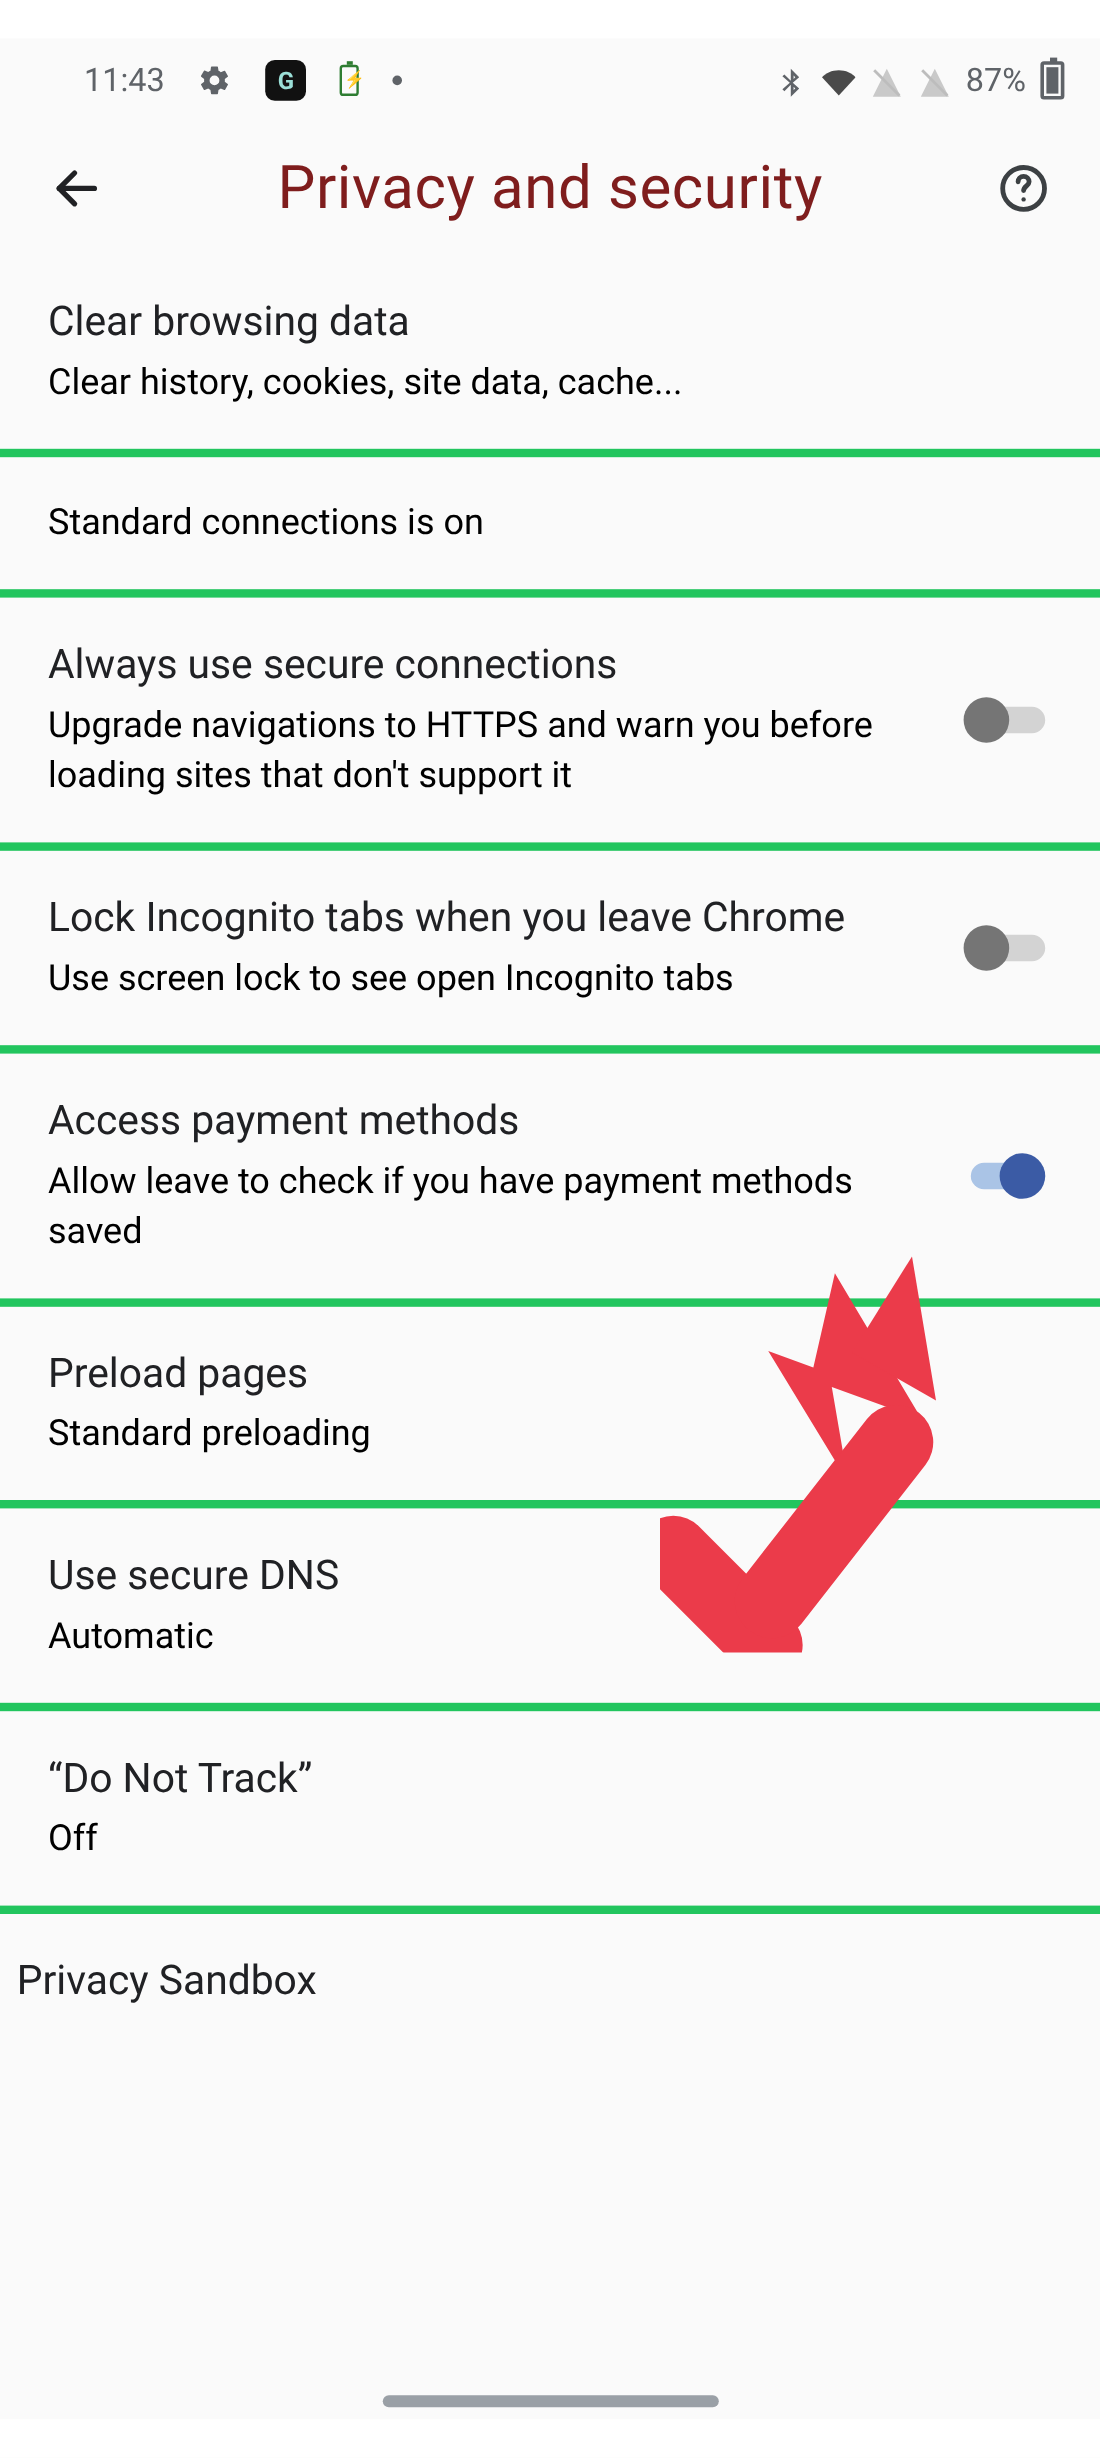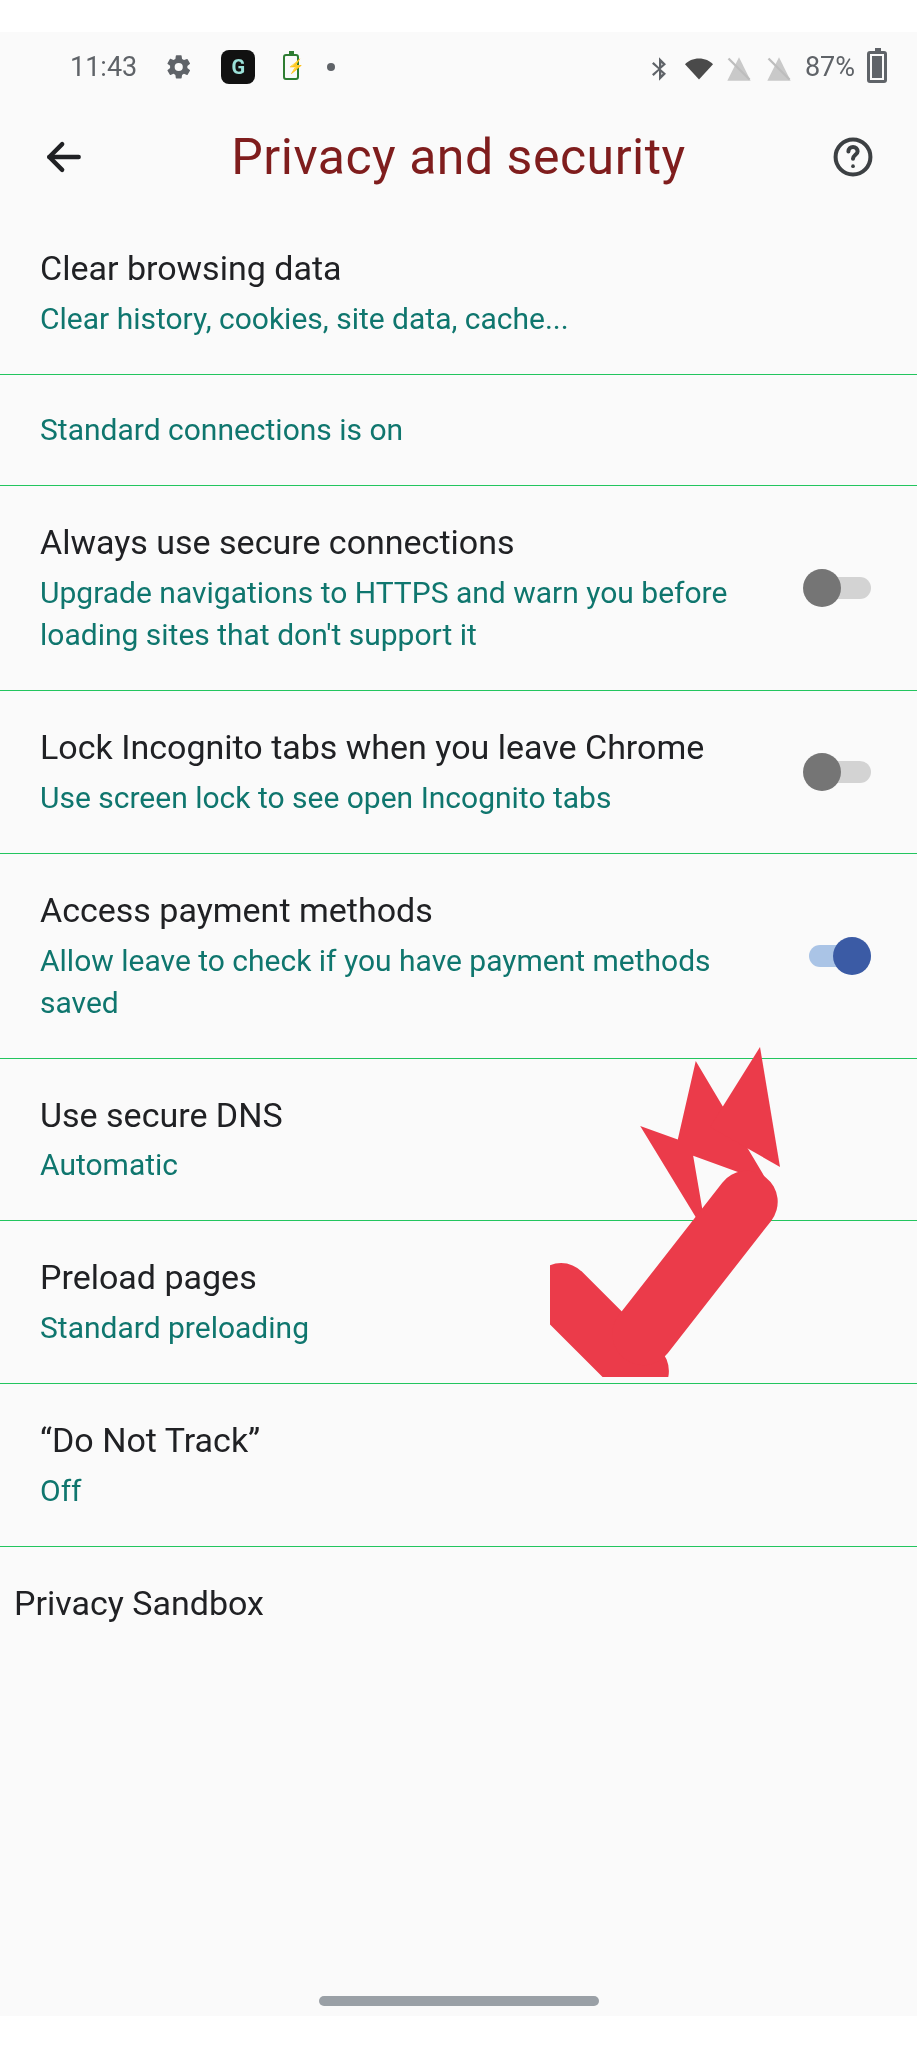--- a/index.html
+++ b/index.html
@@ -72,35 +72,35 @@
   }
   .icon-btn {
     width: 56px; height: 56px; display:flex; align-items:center; justify-content:center;
     color:#3c4043;
   }
   .icon-btn svg { width: 44px; height: 44px; }
 
   .list { }
   .row {
     padding: 34px 40px;
-    border-bottom: 1px solid #22c55e;
+    border-bottom: 7px solid #22c55e;
     display: flex;
     align-items: center;
   }
   .row:first-child { border-top: none; }
   .row .text { flex: 1; padding-right: 20px; }
   .row-title {
     font-size: 34px;
     color: #202124;
     line-height: 1.35;
     margin-bottom: 6px;
   }
   .row-sub {
     font-size: 30px;
-    color: #0f766e;
+    color: #000000;
     line-height: 1.4;
   }
 
   .toggle {
     width: 68px; height: 38px; position: relative; flex-shrink:0;
     margin-right: 6px;
   }
   .track {
     position:absolute; top:8px; left:6px; right:0; height:22px; border-radius:20px;
   }
@@ -242,29 +242,29 @@
         <div class="row-sub">Allow leave to check if you have payment methods saved</div>
       </div>
       <div class="toggle on">
         <div class="track"></div>
           <div class="knob"></div>
       </div>
     </div>
 
     <div class="row">
       <div class="text">
+        <div class="row-title">Preload pages</div>
+        <div class="row-sub">Standard preloading</div>
+      </div>
+    </div>
+
+    <div class="row">
+      <div class="text">
         <div class="row-title">Use secure DNS</div>
         <div class="row-sub">Automatic</div>
-      </div>
-    </div>
-
-    <div class="row">
-      <div class="text">
-        <div class="row-title">Preload pages</div>
-        <div class="row-sub">Standard preloading</div>
       </div>
     </div>
 
     <div class="row">
       <div class="text">
         <div class="row-title">“Do Not Track”</div>
         <div class="row-sub">Off</div>
       </div>
     </div>
 

